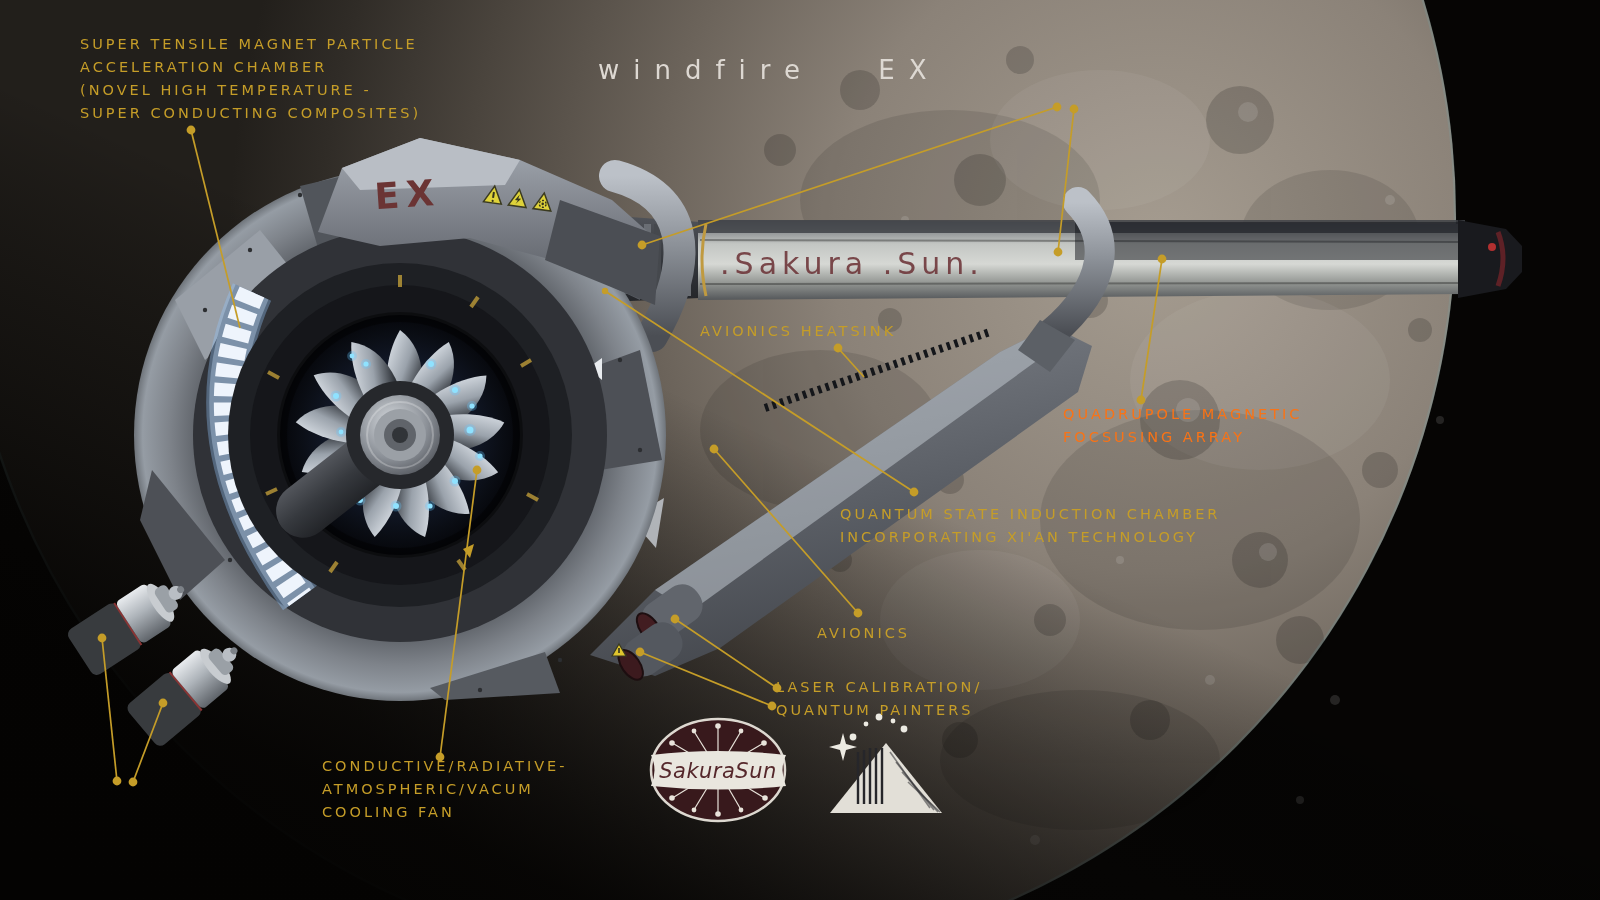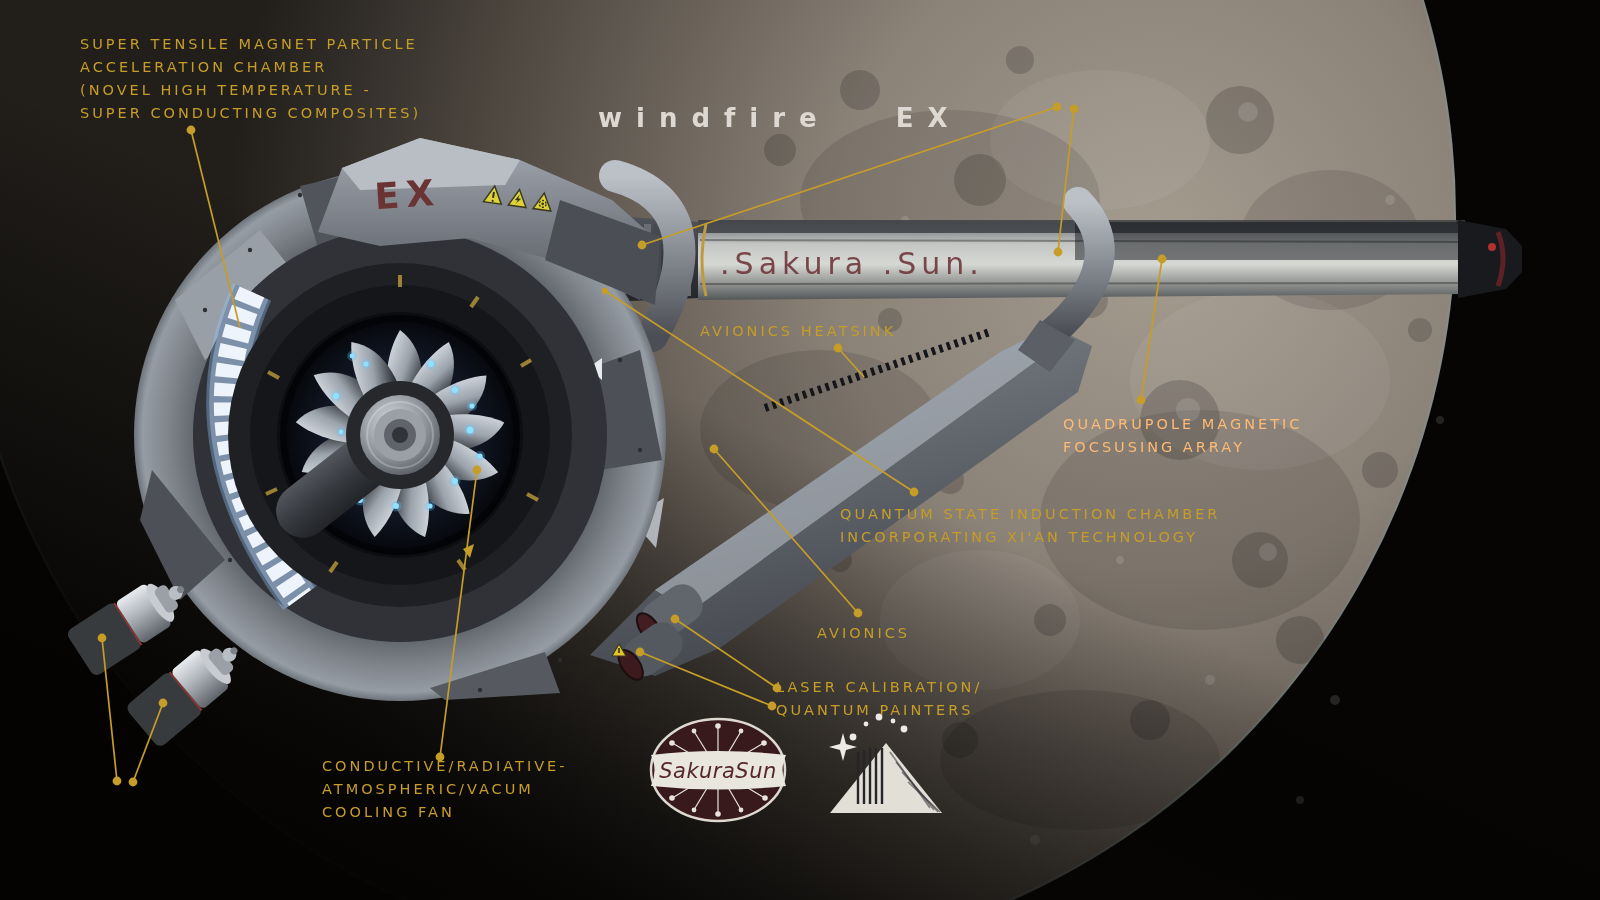--- a/index.html
+++ b/index.html
@@ -2,23 +2,23 @@
 <html><head>
 <meta charset="utf-8">
 <style>
   html,body{margin:0;padding:0;background:#000;}
   .stage{position:relative;width:1600px;height:900px;overflow:hidden;background:#050403;
          font-family:"DejaVu Sans",sans-serif;}
   .stage svg{position:absolute;left:0;top:0;}
   .labels{position:absolute;left:0;top:0;width:1600px;height:900px;}
   .lbl{position:absolute;color:#c59d28;font-size:14.5px;letter-spacing:3px;line-height:23px;
        white-space:nowrap;text-transform:uppercase;font-weight:500;}
-  .lbl.yellow{color:#fdba74;margin-top:10px;}
+  .lbl.yellow{color:#f97316;}
   .title{position:absolute;color:#ddd8d2;font-size:26px;letter-spacing:14px;word-spacing:42px;
-         font-weight:700;white-space:nowrap;margin-top:48px;}
+         font-weight:400;white-space:nowrap;}
   svg text{font-family:"DejaVu Sans",sans-serif;}
 </style>
 </head>
 <body>
 
 <div class="stage">
 
 <svg width="1600" height="900" viewBox="0 0 1600 900">
   <defs>
     <radialGradient id="moonGrad" cx="0.80" cy="0.52" r="0.62">

